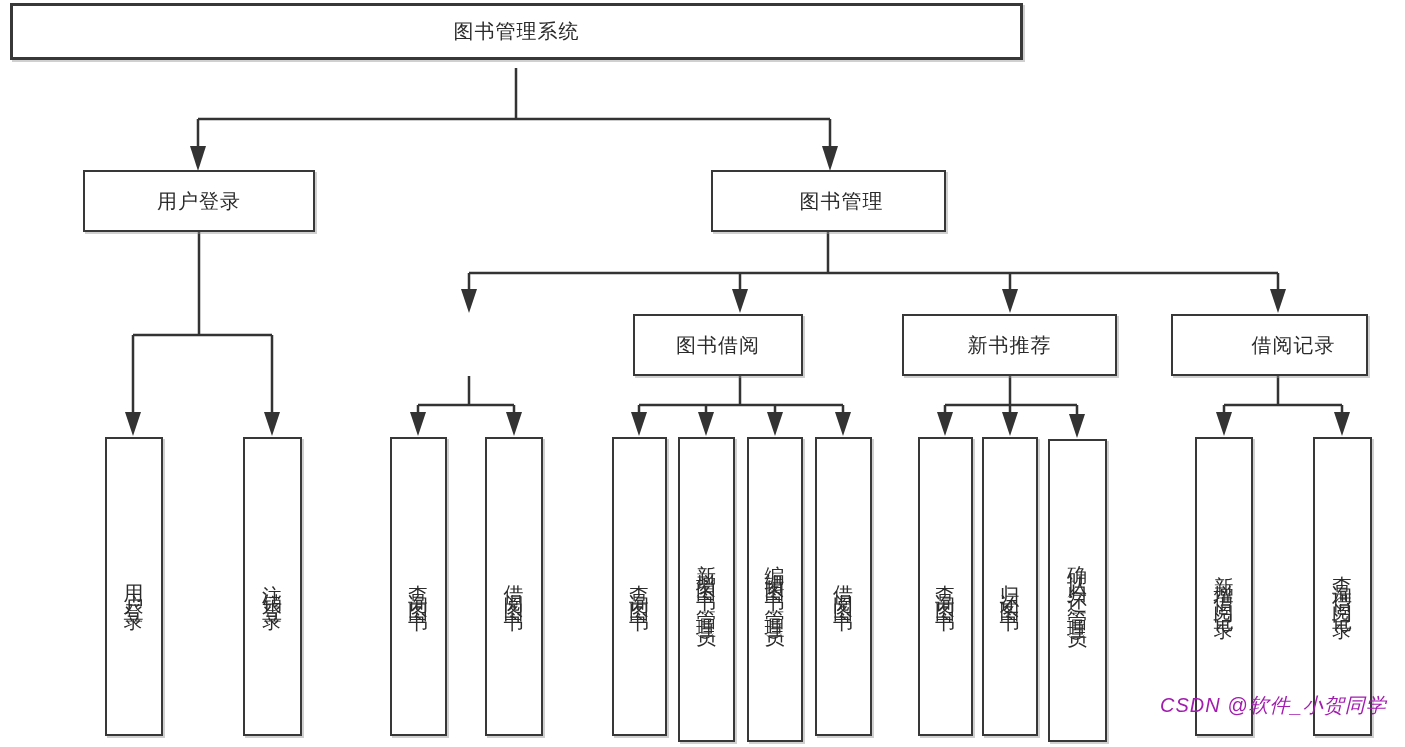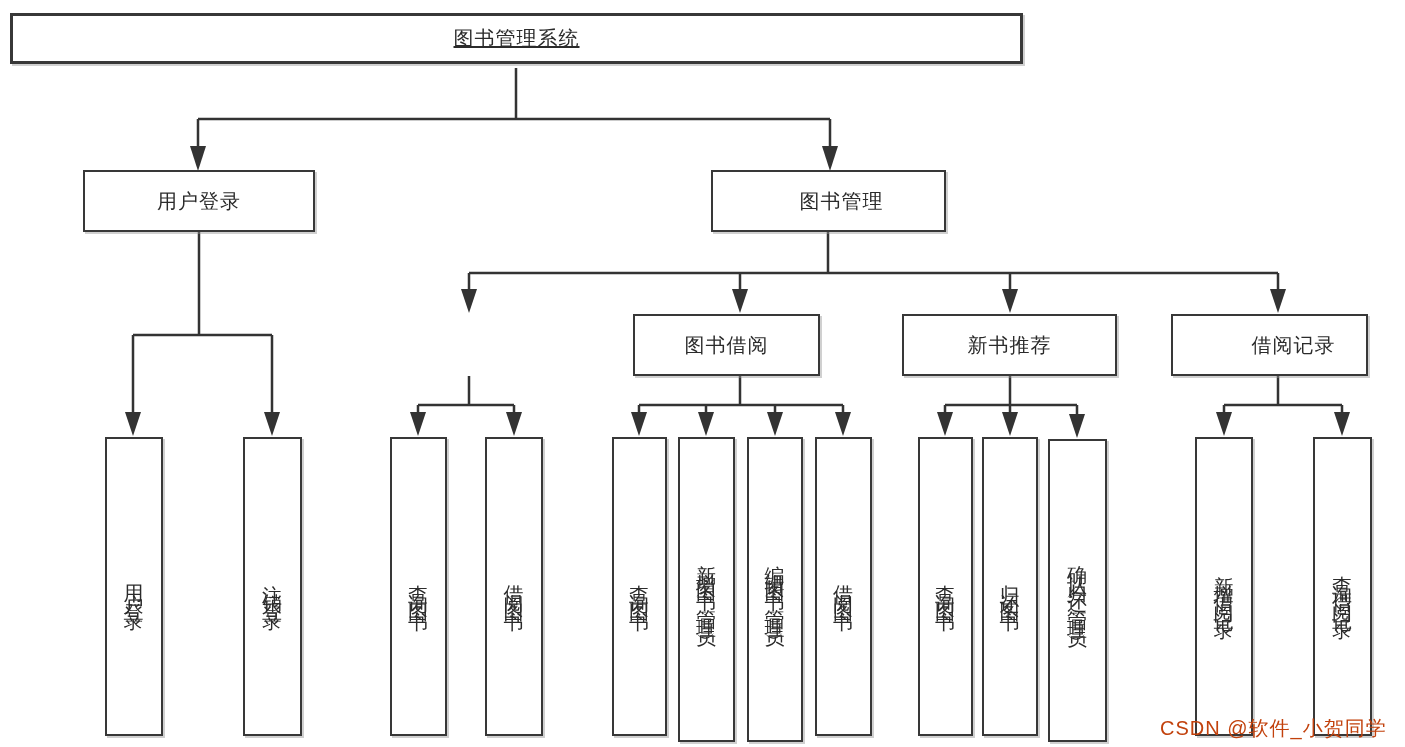--- a/index.html
+++ b/index.html
@@ -14,22 +14,22 @@
     display:flex; align-items:center; justify-content:center;
     color:#2b2b2b; z-index:1;
   }
   .node.root { border-width:3px; }
   .hlabel { font-size:20px; letter-spacing:1px; white-space:nowrap; }
   .vlabel {
     writing-mode:vertical-rl; text-orientation:mixed;
     font-size:20px; line-height:1; letter-spacing:9px;
   }
   .watermark {
-    position:absolute; left:1160px; top:715px; z-index:2;
-    font-size:20px; color:#c2410c; letter-spacing:1px; white-space:nowrap;
+    position:absolute; left:1160px; top:692px; z-index:2;
+    font-size:20px; color:#a21caf; letter-spacing:1px; white-space:nowrap;font-style:italic;
   }
 </style>
 </head>
 <body>
 
 <div class="canvas">
 
   <svg class="connector-layer" width="1405" height="747" viewBox="0 0 1405 747">
     <g stroke="#333333" stroke-width="2.5" fill="none">
 
@@ -63,32 +63,32 @@
       <polygon points="767,412 783,412 775,436"></polygon>
       <polygon points="835,412 851,412 843,436"></polygon>
       <polygon points="937,412 953,412 945,436"></polygon>
       <polygon points="1002,412 1018,412 1010,436"></polygon>
       <polygon points="1069,414 1085,414 1077,438"></polygon>
       <polygon points="1216,412 1232,412 1224,436"></polygon>
       <polygon points="1334,412 1350,412 1342,436"></polygon>
     </g>
   </svg>
 
-  <div class="node root" style="left:10px; top:13px; width:1013px; height:51px;text-decoration:underline;">
+  <div class="node root" style="left:10px; top:3px; width:1013px; height:57px;">
     <span class="hlabel">图书管理系统</span>
   </div>
 
   <div class="node" style="left:83px; top:170px; width:232px; height:62px;">
     <span class="hlabel">用户登录</span>
   </div>
   <div class="node" style="left:711px; top:170px; width:235px; height:62px;padding-left:26px;">
     <span class="hlabel">图书管理</span>
   </div>
 
-  <div class="node" style="left:633px; top:314px; width:187px; height:62px;">
+  <div class="node" style="left:633px; top:314px; width:170px; height:62px;">
     <span class="hlabel">图书借阅</span>
   </div>
   <div class="node" style="left:902px; top:314px; width:215px; height:62px;">
     <span class="hlabel">新书推荐</span>
   </div>
   <div class="node" style="left:1171px; top:314px; width:197px; height:62px;padding-left:48px;">
     <span class="hlabel">借阅记录</span>
   </div>
 
   <div class="node" style="left:105px; top:437px; width:58px; height:299px;">

